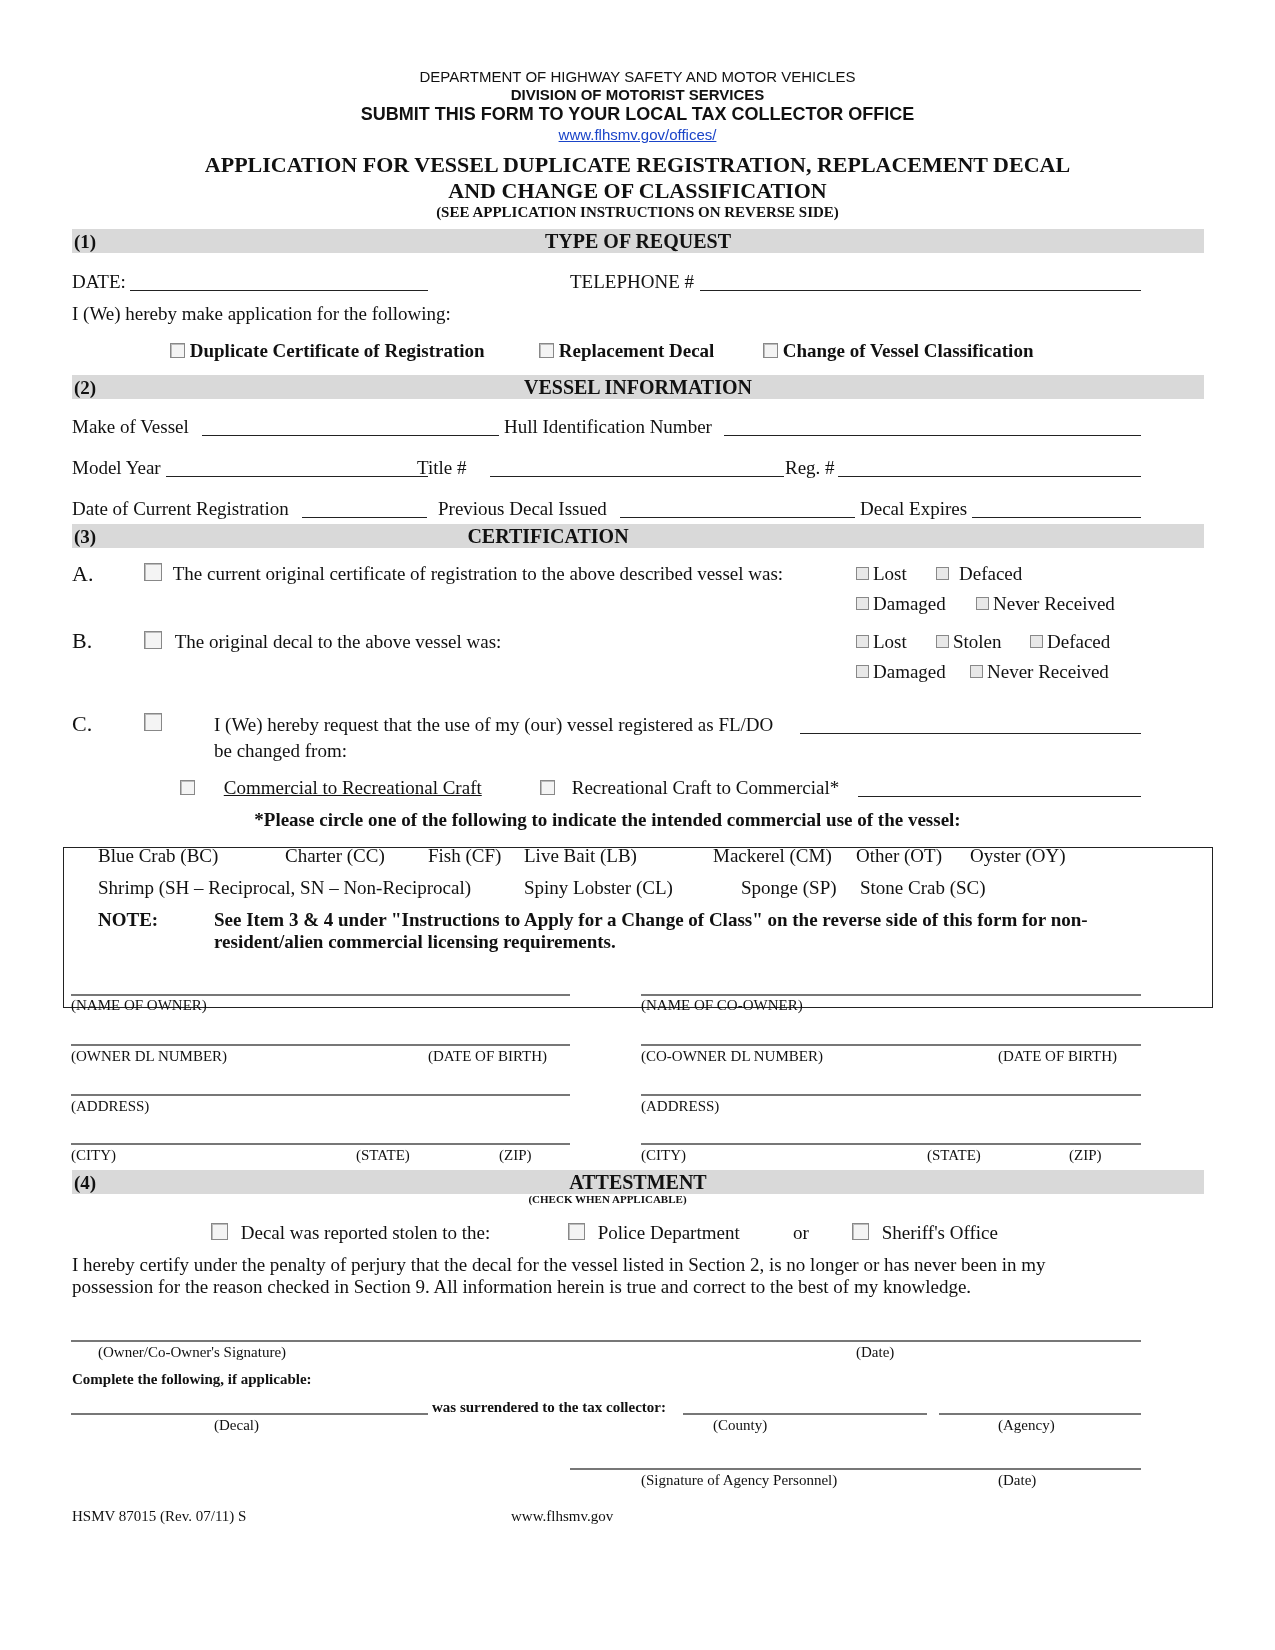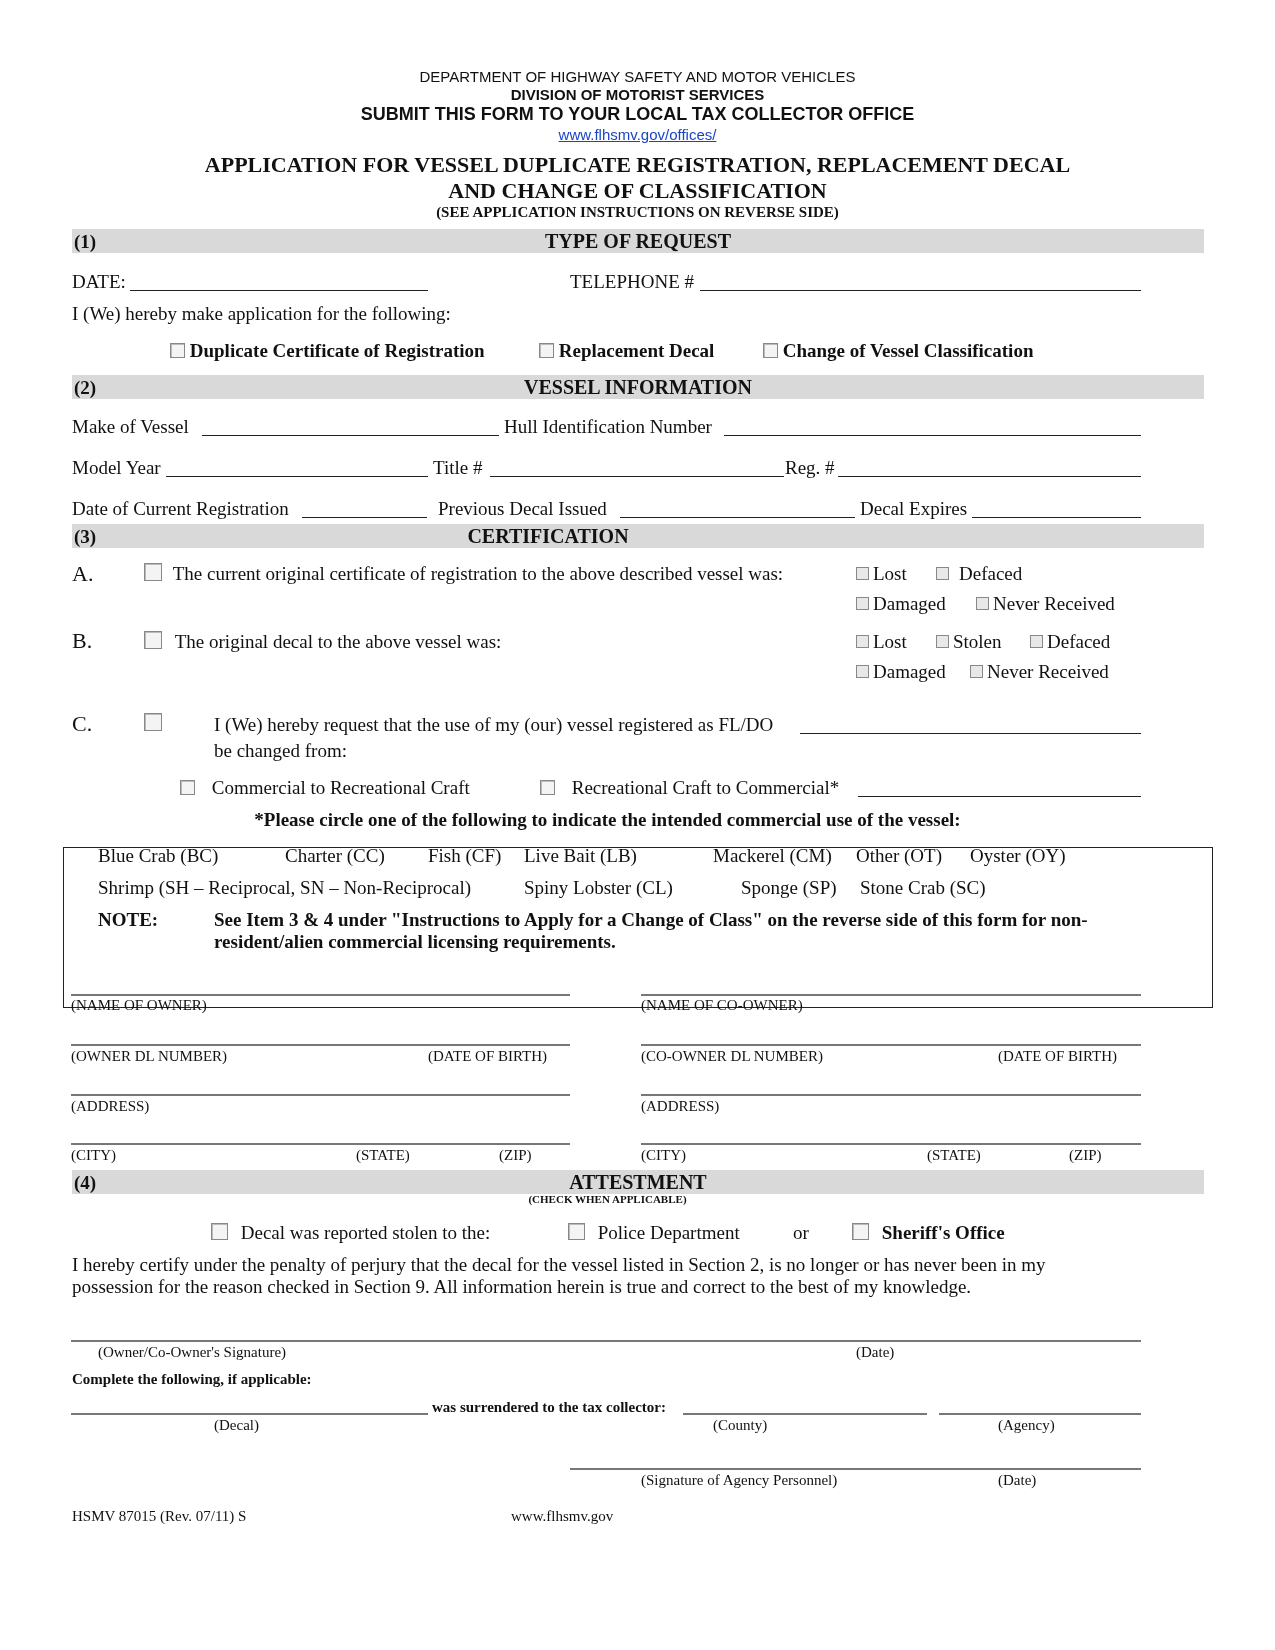--- a/index.html
+++ b/index.html
@@ -58,21 +58,21 @@
   <span class="num">(2)</span>
   <span class="ttl">VESSEL INFORMATION</span>
 </div>
 <div class="abs t" style="left:72px;top:416px;">Make of Vessel</div>
 <div class="line" style="left:202px;top:435px;width:297px;"></div>
 <div class="abs t" style="left:504px;top:416px;">Hull Identification Number</div>
 <div class="line" style="left:724px;top:435px;width:417px;"></div>
 
 <div class="abs t" style="left:72px;top:457px;">Model Year</div>
 <div class="line" style="left:166px;top:476px;width:262px;"></div>
-<div class="abs t" style="left:433px;top:457px;">Title #</div>
+<div class="abs t" style="left:417px;top:457px;">Title #</div>
 <div class="line" style="left:490px;top:476px;width:294px;"></div>
 <div class="abs t" style="left:785px;top:457px;">Reg. #</div>
 <div class="line" style="left:838px;top:476px;width:303px;"></div>
 
 <div class="abs t" style="left:72px;top:498px;">Date of Current Registration</div>
 <div class="line" style="left:302px;top:517px;width:125px;"></div>
 <div class="abs t" style="left:438px;top:498px;">Previous Decal Issued</div>
 <div class="line" style="left:620px;top:517px;width:235px;"></div>
 <div class="abs t" style="left:860px;top:498px;">Decal Expires</div>
 <div class="line" style="left:972px;top:517px;width:169px;"></div>
@@ -104,21 +104,21 @@
 <div class="abs t" style="left:970px;top:661px;"><span class="cbs"></span><span>Never Received</span></div>
 
 <div class="abs" style="left:72px;top:711px;font-size:22px;">C.</div>
 <div class="abs" style="left:144px;top:713px;"><span class="cb" style="width:16px;height:16px;"></span></div>
 <div class="abs t" style="left:214px;top:714px;">I (We) hereby request that the use of my (our) vessel registered as FL/DO</div>
 <div class="line" style="left:800px;top:733px;width:341px;"></div>
 <div class="abs t" style="left:214px;top:740px;">be changed from:</div>
 
 <div class="abs t" style="left:180px;top:777px;">
   <span class="cb"></span>
-  <span style="margin-left:12px;">Commercial to Recreational Craft</span>
+  <span style="margin-left:24px;text-decoration:underline;">Commercial to Recreational Craft</span>
 </div>
 <div class="abs t" style="left:540px;top:777px;text-align:center;">
   <span class="cb"></span>
   <span style="margin-left:12px;">Recreational Craft to Commercial*</span>
 </div>
 <div class="line" style="left:858px;top:796px;width:283px;"></div>
 
 <div class="box"></div>
 <div class="abs center t bold" style="top:809px;font-size:19px;left:-30px;">*Please circle one of the following to indicate the intended commercial use of the vessel:</div>
 <div class="abs t" style="left:98px;top:845px;">Blue Crab (BC)</div>
@@ -168,21 +168,21 @@
 
 <div class="abs t" style="left:211px;top:1222px;">
   <span class="cb" style="width:15px;height:15px;"></span>
   <span style="margin-left:8px;">Decal was reported stolen to the:</span>
 </div>
 <div class="abs t" style="left:568px;top:1222px;">
   <span class="cb" style="width:15px;height:15px;"></span>
   <span style="margin-left:8px;">Police Department</span>
 </div>
 <div class="abs t" style="left:793px;top:1222px;">or</div>
-<div class="abs t" style="left:852px;top:1222px;font-weight:bold;">
+<div class="abs t" style="left:852px;top:1222px;">
   <span class="cb" style="width:15px;height:15px;"></span>
   <span style="margin-left:8px;">Sheriff's Office</span>
 </div>
 
 <div class="abs t" style="left:72px;top:1254px;">I hereby certify under the penalty of perjury that the decal for the vessel listed in Section 2, is no longer or has never been in my</div>
 <div class="abs t" style="left:72px;top:1276px;">possession for the reason checked in Section 9.  All information herein is true and correct to the best of my knowledge.</div>
 
 <div class="uline" style="left:71px;top:1340px;width:1070px;"></div>
 <div class="abs small" style="left:98px;top:1344px;">(Owner/Co-Owner's Signature)</div>
 <div class="abs small" style="left:856px;top:1344px;">(Date)</div>

